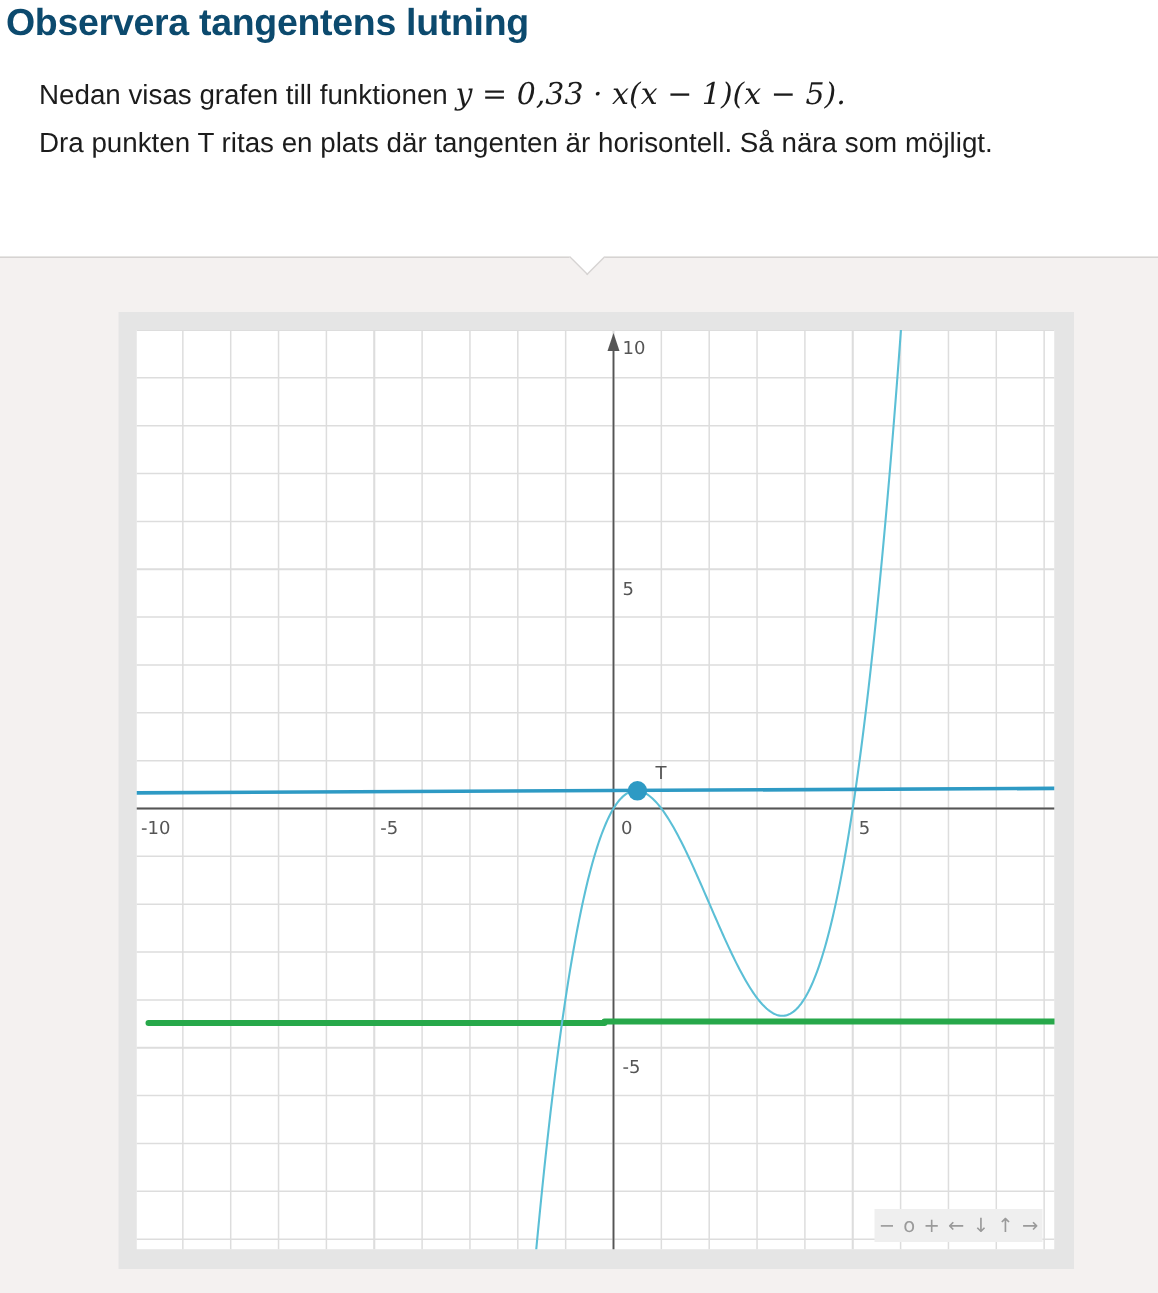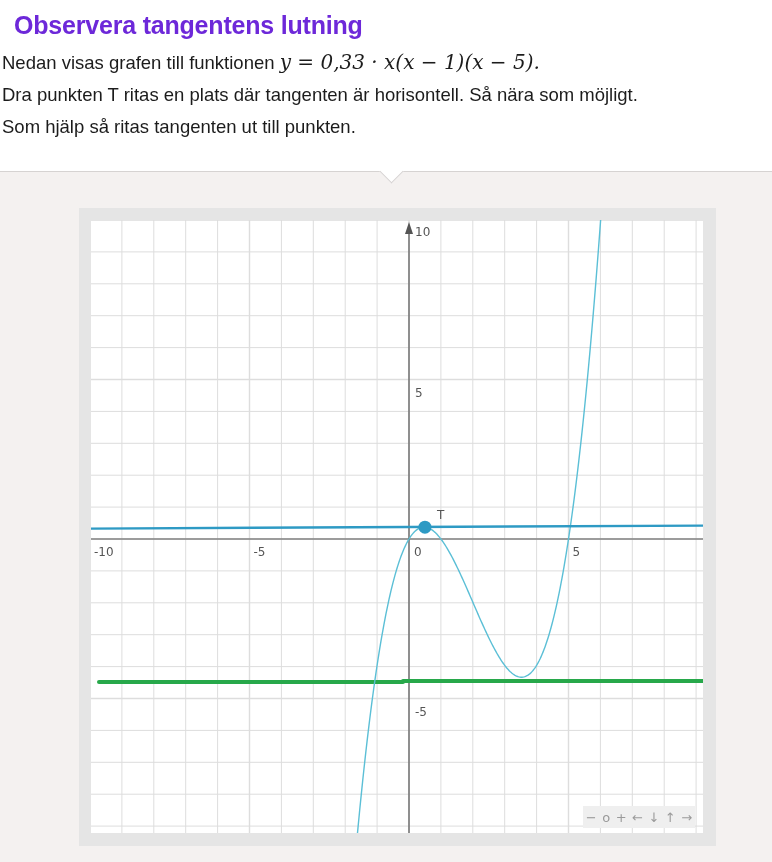--- a/index.html
+++ b/index.html
@@ -3,27 +3,27 @@
 <meta charset="utf-8">
 <style>
   html, body { margin: 0; padding: 0; }
   body {
     width: 772px; height: 862px; overflow: hidden; background: #ffffff;
     font-family: "DejaVu Sans", "Liberation Sans", sans-serif; color: #1c1c1c;
     position: relative;
   }
   .header { position: absolute; left: 0; top: 0; width: 772px; height: 171px; background: #fff; }
   .title {
-    position: absolute; left: 2px; top: -1px; margin: 12px;
-    font-size: 25px; font-weight: bold; letter-spacing: -0.2px; color: #6d28d9;
+    position: absolute; left: 2px; top: -1px; margin: 2px;
+    font-size: 25px; font-weight: bold; letter-spacing: -0.2px; color: #0c4a6e;
     font-family: "Liberation Sans", sans-serif;
     text-align: right;
   }
   .desc { position: absolute; left: 2px; top: 46px; font-size: 18.5px; line-height: 32px; color: #1c1c1c; font-family: "Liberation Sans", sans-serif; }
-  .desc .line { white-space: nowrap; }
+  .desc .line { white-space: nowrap; margin-left: 24px; }
   .math { font-family: "DejaVu Serif", "Liberation Serif", serif; font-style: italic; font-size: 20px; }
   .panel {
     position: absolute; left: 0; top: 171px; width: 772px; height: 691px;
     background: #f4f1f0; border-top: 1px solid #d6d3d2;
   }
   .notch {
     position: absolute; left: 383px; top: 163px; width: 16px; height: 16px;
     background: #fff; border-right: 1px solid #d6d3d2; border-bottom: 1px solid #d6d3d2;
     transform: rotate(45deg);
   }
@@ -42,21 +42,20 @@
 </head>
 <body>
 
 <div class="header">
   <h1 class="title">Observera tangentens lutning</h1>
   <div class="desc">
     <div class="line">
       <span>Nedan visas grafen till funktionen </span><span class="math">y = 0,33 · x(x − 1)(x − 5).</span>
     </div>
     <div class="line">Dra punkten T ritas en plats där tangenten är horisontell. Så nära som möjligt.</div>
-    <div class="line">Som hjälp så ritas tangenten ut till punkten.</div>
   </div>
 </div>
 
 <div class="panel"></div>
 <div class="notch"></div>
 
 <div class="graph-frame"></div>
 <svg class="graph-svg" id="graph" width="612" height="613">
     <defs>
       <clipPath id="plotclip">

